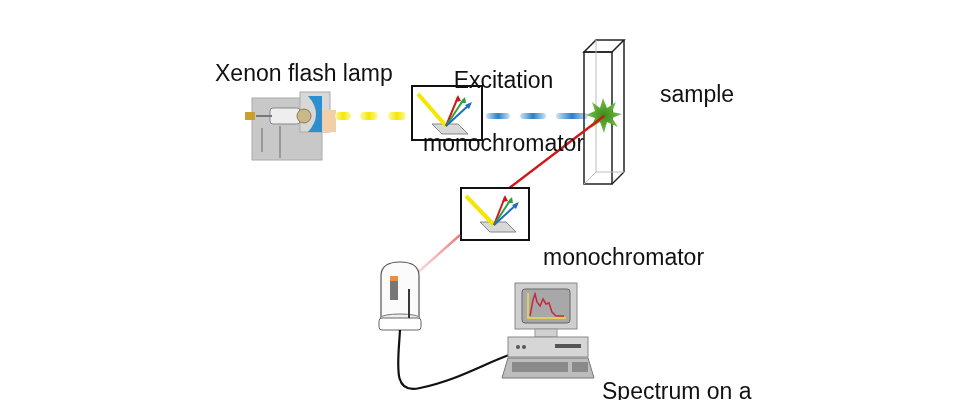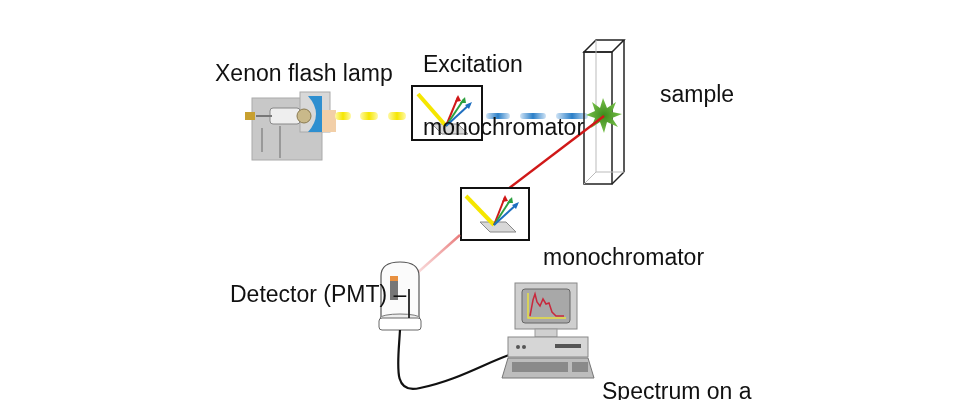--- a/index.html
+++ b/index.html
@@ -119,30 +119,29 @@
     <circle cx="518" cy="347" r="2" fill="#555"></circle>
     <circle cx="524" cy="347" r="2" fill="#555"></circle>
     <rect x="555" y="344" width="26" height="4" fill="#555"></rect>
     <polygon points="508,358 588,358 594,378 502,378" fill="#bdbdbd" stroke="#777"></polygon>
     <rect x="512" y="362" width="56" height="10" fill="#8a8a8a"></rect>
     <rect x="572" y="362" width="16" height="10" fill="#8a8a8a"></rect>
   </g>
 </svg>
 
 <div class="label" style="left:215px; top:63px;">Xenon flash lamp</div>
-<div class="label" style="left:423px; top:12px;">
+<div class="label" style="left:423px; top:28px;text-align:center;">
   <div>Excitation</div>
   <div>monochromator</div>
 </div>
 <div class="label" style="left:636px; top:84px;margin-left:24px;">sample</div>
 <div class="label" style="left:543px; top:205px;">
   <div>monochromator</div>
 </div>
 <div class="label" style="left:230px; top:242px;">
-  <div>Detector (PMT) –</div>
   
   
   
 </div>
 <div class="label" style="left:602px; top:339px;">
   <div>Spectrum on a</div>
   
 </div>
 
 </body></html>

